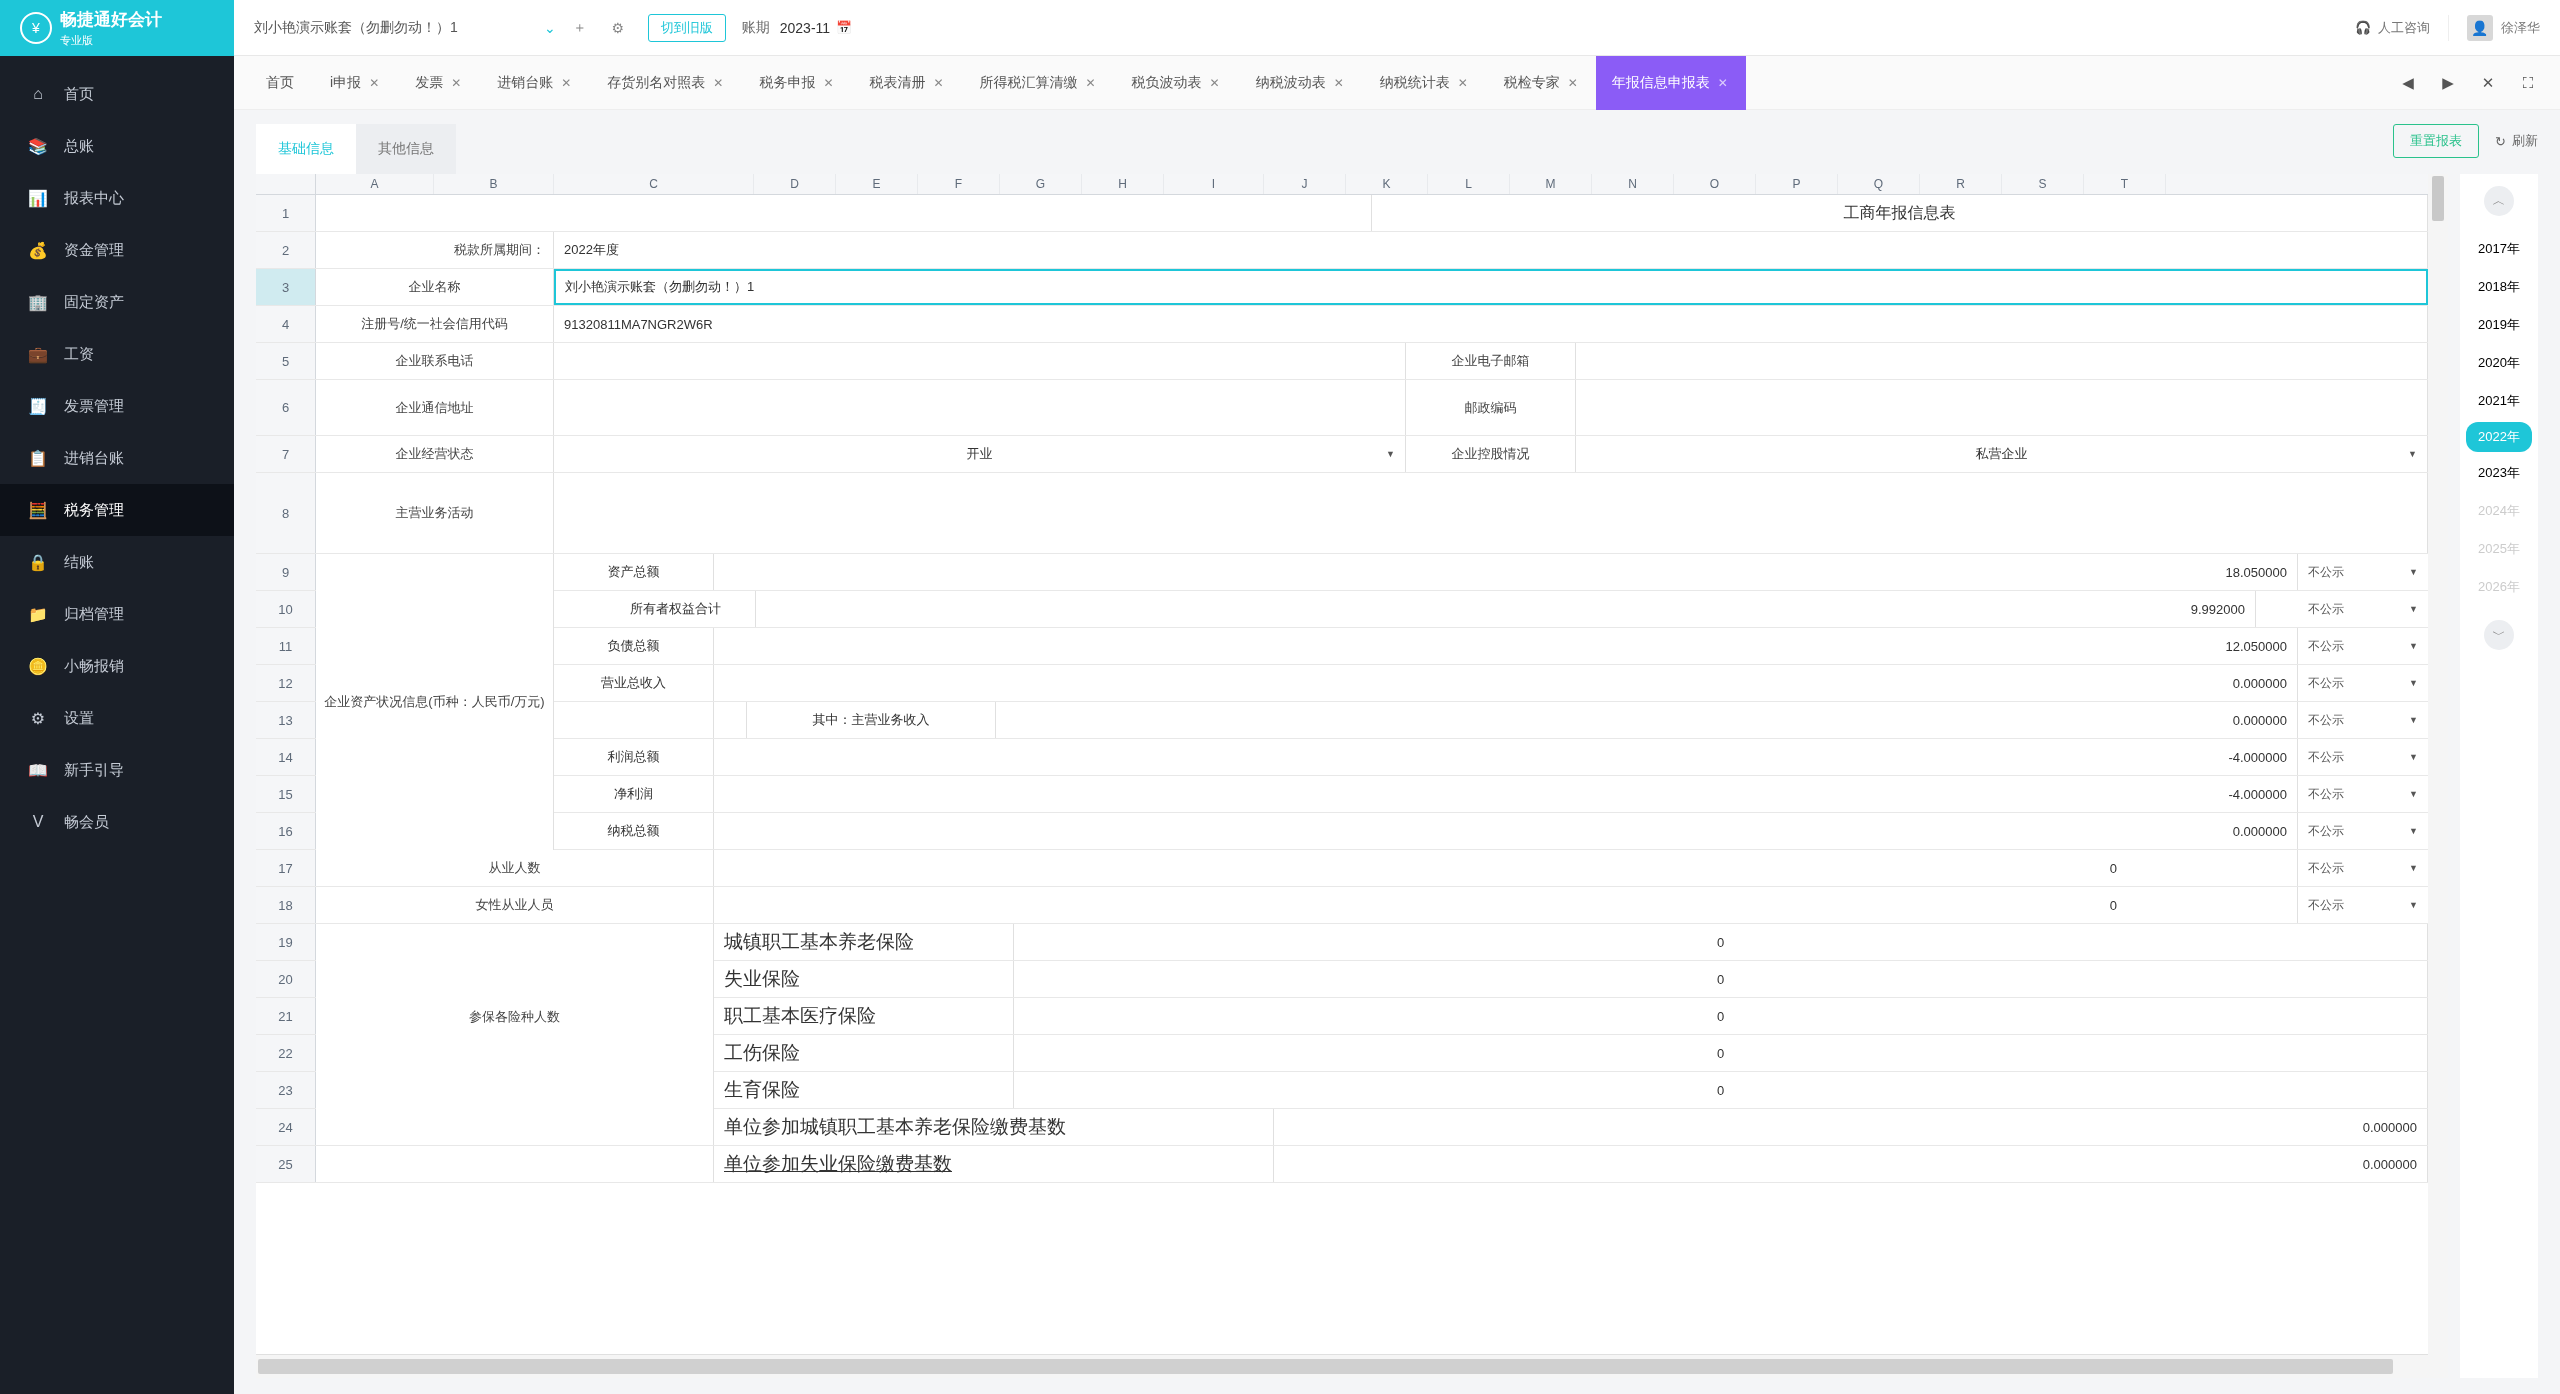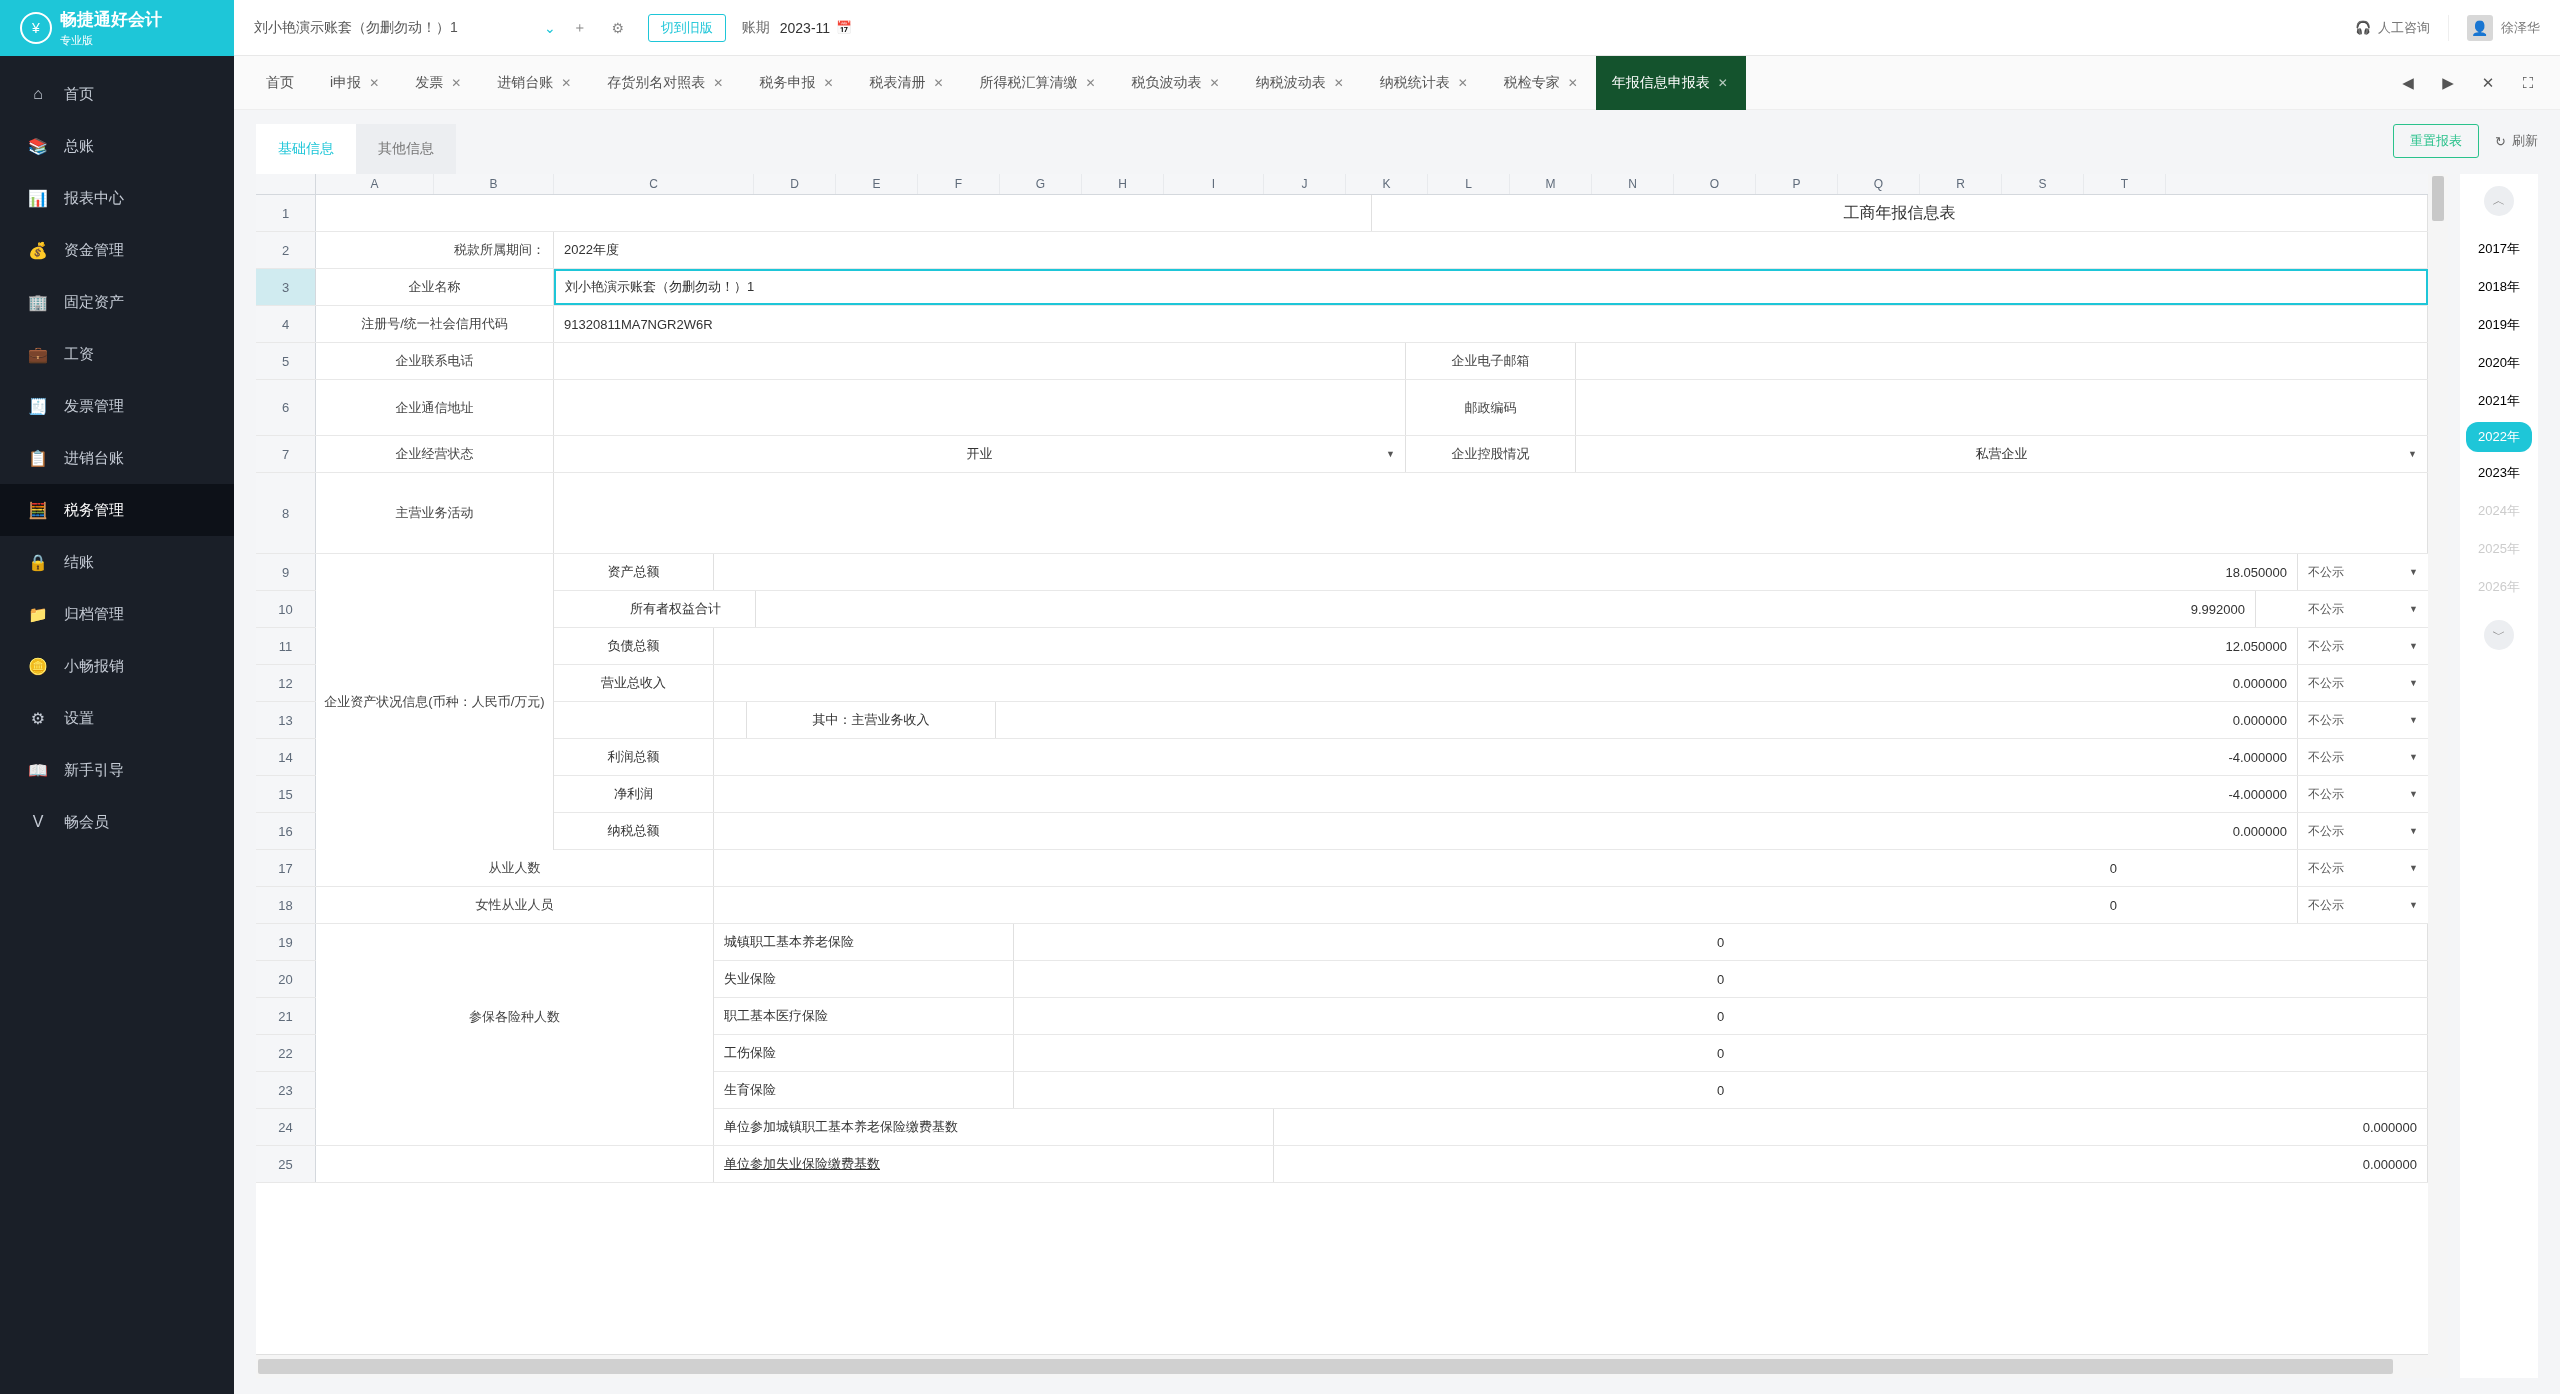--- a/index.html
+++ b/index.html
@@ -31,21 +31,21 @@
 .period-val { color: #333; font-size: 14px; }
 .cal-icon { color: #1ec6d8; margin-left: 6px; }
 .topbar-right { margin-left: auto; display: flex; align-items: center; gap: 18px; color: #777; }
 .consult { display: flex; align-items: center; gap: 6px; cursor: pointer; }
 .user { display: flex; align-items: center; gap: 8px; cursor: pointer; border-left: 1px solid #eee; padding-left: 18px; }
 .avatar { width: 26px; height: 26px; background: #d8d8d8; border-radius: 3px; display: flex; align-items: center; justify-content: center; font-size: 14px; color: #fff; }
 
 
 .tabs { height: 54px; background: #fafafa; display: flex; align-items: center; padding: 0 0 0 14px; border-bottom: 1px solid #eee; }
 .tab { padding: 0 18px; height: 54px; display: flex; align-items: center; gap: 8px; cursor: pointer; color: #555; font-size: 14px; white-space: nowrap; }
-.tab.active { background: #14532d; color: #fff; padding-left: 16px; }
+.tab.active { background: #8b5cf6; color: #fff; padding-left: 16px; }
 .tab-close { font-size: 12px; opacity: 0.7; }
 .tabs-ctrl { margin-left: auto; display: flex; align-items: center; padding-right: 12px; }
 .tabs-ctrl .ctrl { width: 40px; height: 40px; display: flex; align-items: center; justify-content: center; cursor: pointer; color: #555; font-size: 15px; }
 
 
 .content { flex: 1; display: flex; flex-direction: column; background: #f4f5f7; padding: 0; min-height: 0; }
 
 .sub-header { display: flex; align-items: flex-start; padding: 14px 22px 0; }
 .sub-tabs { display: flex; }
 .sub-tab { padding: 16px 22px; background: #eceef1; color: #777; cursor: pointer; font-size: 14px; }
@@ -70,21 +70,21 @@
 .label-cell { display: flex; align-items: center; justify-content: center; border-right: 1px solid #e0e0e0; background: #fff; padding: 4px 8px; font-size: 13px; color: #444; }
 .data-cell { flex: 1; display: flex; align-items: center; padding: 4px 10px; border-right: 1px solid #e0e0e0; font-size: 13px; }
 .val-right { justify-content: flex-end; }
 .dropdown-cell { width: 130px; display: flex; align-items: center; justify-content: space-between; padding: 4px 10px; font-size: 12px; color: #555; }
 .arrow { font-size: 9px; color: #555; }
 .selected-cell { border: 2px solid #1ec6d8; padding: 3px 9px; }
 .title-row .data-cell { justify-content: center; font-weight: 600; font-size: 16px; }
 .sel-mid { justify-content: center; position: relative; }
 .sel-mid .arrow { position: absolute; right: 10px; }
 .sub-label { width: 160px; display: flex; align-items: center; justify-content: center; border-right: 1px solid #e0e0e0; font-size: 13px; }
-.indent-label { padding-left: 10px; border-right: 1px solid #e0e0e0; display: flex; align-items: center; width: 250px; font-size: 13px; }
+.indent-label { padding-left: 10px; border-right: 1px solid #e0e0e0; display: flex; align-items: center; width: 250px; font-size: 19px; }
 .mid-sub { width: 250px; display: flex; align-items: center; justify-content: center; border-right: 1px solid #e0e0e0; font-size: 13px; border-left: 1px solid #e0e0e0; margin-left: 32px; }
 
 .hscroll { height: 24px; background: #f5f5f5; border-top: 1px solid #e0e0e0; position: relative; }
 .hscroll-thumb { position: absolute; left: 2px; top: 4px; right: 35px; height: 15px; background: #d0d0d0; border-radius: 2px; }
 
 
 .year-panel { width: 78px; background: #fff; display: flex; flex-direction: column; align-items: center; padding: 12px 0; margin-left: 12px; }
 .year-btn { width: 30px; height: 30px; border-radius: 50%; background: #eceef1; display: flex; align-items: center; justify-content: center; cursor: pointer; color: #888; margin-bottom: 12px; }
 .year { padding: 8px 4px; font-size: 13px; color: #000000; cursor: pointer; text-align: center; border-radius: 12px; margin: 4px 0; }
 .year.active { background: #1ec6d8; color: #fff; padding: 6px 12px; }

